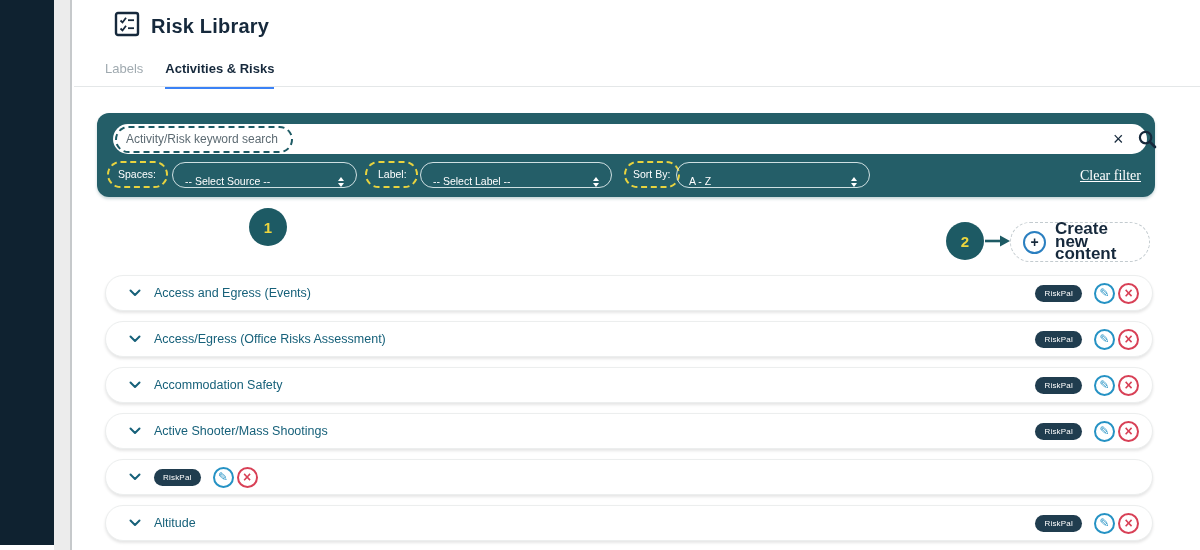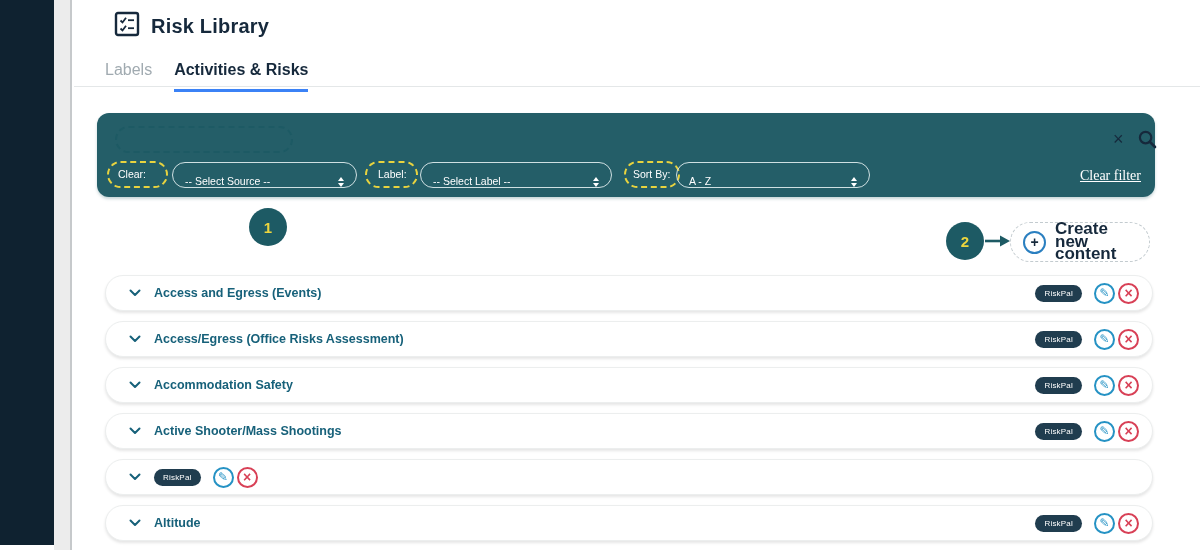--- a/index.html
+++ b/index.html
@@ -14,21 +14,21 @@
 
   .main { position:absolute; left:74px; top:0; right:0; height:550px; background:#fff; }
 
   
   .hdr { position:absolute; left:40px; top:11px; display:flex; align-items:center; gap:11px; }
   .page-title { font-size:20px; font-weight:700; color:#16293c; letter-spacing:.2px; }
 
   
   .tabline { position:absolute; left:0; right:0; top:86px; height:1px; background:#e4e7e8; }
   .tabs { position:absolute; left:31px; top:61px; display:flex; gap:22px; }
-  .tab { font-size:16px; font-weight:700; padding-bottom:10px; cursor:pointer; }
+  .tab { font-size:13px; font-weight:700; padding-bottom:10px; cursor:pointer; }
   .tab.inactive { color:#a0aab0; font-weight:400; }
   .tab.active { color:#16293c; border-bottom:3px solid #3b82f6; }
 
   
   .panel { position:absolute; left:23px; top:113px; width:1058px; height:84px;
            background:#245e68; border-radius:12px; box-shadow:0 2px 3px rgba(36,94,104,.25); }
   .search-input { position:absolute; left:16px; top:11px; width:1034px; height:30px;
            border:none; border-radius:15px; background:#fff; padding:0 70px 0 13px;
            font-size:12px; color:#30414c; outline:none;
            font-family:"Liberation Sans","DejaVu Sans",sans-serif; }
@@ -69,21 +69,21 @@
             display:flex; align-items:center; justify-content:center; flex:0 0 auto;
             color:#16293c; font-size:14px; font-weight:700; line-height:1; }
   .create-label { width:82px; font-size:17px; font-weight:700; color:#16293c; line-height:12.5px; }
 
   
   .row-list { position:absolute; left:31px; top:275px; width:1048px; }
   .risk-row { width:100%; height:36px; background:#fff; border:1px solid #eceeee; border-radius:18px;
             box-shadow:0 2px 3px rgba(0,0,0,.10); margin-bottom:10px;
             display:flex; align-items:center; padding:0 13px 0 23px; cursor:pointer; }
   .row-chevron { margin-right:13px; display:flex; align-items:center; }
-  .row-title { flex:1; font-size:12.5px; font-weight:700; color:#17617a; }
+  .row-title { flex:1; font-size:12.5px; font-weight:400; color:#17617a; }
   .row-badge { background:#203d4f; color:#fff; font-size:8px; padding:4px 9px; border-radius:9px;
             margin-right:9px; letter-spacing:.2px; }
   .icon-circle { width:21px; height:21px; border-radius:50%; display:flex; align-items:center;
             justify-content:center; margin-left:3px; cursor:pointer; background:#fff; }
   .edit-circle { border:2px solid #2592c4; color:#2592c4; font-size:12px; }
   .delete-circle { border:2px solid #d84056; color:#d84056; font-size:14px; font-weight:700; line-height:1; }
 </style>
 </head>
 <body>
 
@@ -106,30 +106,31 @@
       <span class="page-title">Risk Library</span>
     </div>
 
     <div class="tabs">
       <div class="tab inactive">Labels</div>
       <div class="tab active">Activities &amp; Risks</div>
     </div>
     <div class="tabline"></div>
 
     <div class="panel">
+      <input class="search-input" type="text" placeholder="Activity/Risk keyword search" style="">
       <span class="input-close">×</span>
       <span class="input-search">
         <svg width="21" height="21" viewBox="0 0 21 21">
           <circle cx="8.6" cy="8.6" r="5.7" fill="none" stroke="#16293c" stroke-width="2.2"></circle>
           <line x1="13" y1="13" x2="18" y2="18" stroke="#16293c" stroke-width="2.6" stroke-linecap="round"></line>
         </svg>
       </span>
       <div class="oval teal" style="left:18px; top:13px; width:178px; height:27px;"></div>
 
-      <span class="filter-label" style="left:21px;">Clear:</span>
+      <span class="filter-label" style="left:21px;">Spaces:</span>
       <div class="oval yellow" style="left:10px; top:48px; width:61px; height:27px;"></div>
       <div class="dd" style="left:75px; width:185px;">
         <span class="dd-value">-- Select Source --</span>
         <span class="dd-arrows">
           <span class="tri-up"></span>
             <span class="tri-down"></span>
         </span>
       </div>
 
       <span class="filter-label" style="left:281px;">Label:</span>

